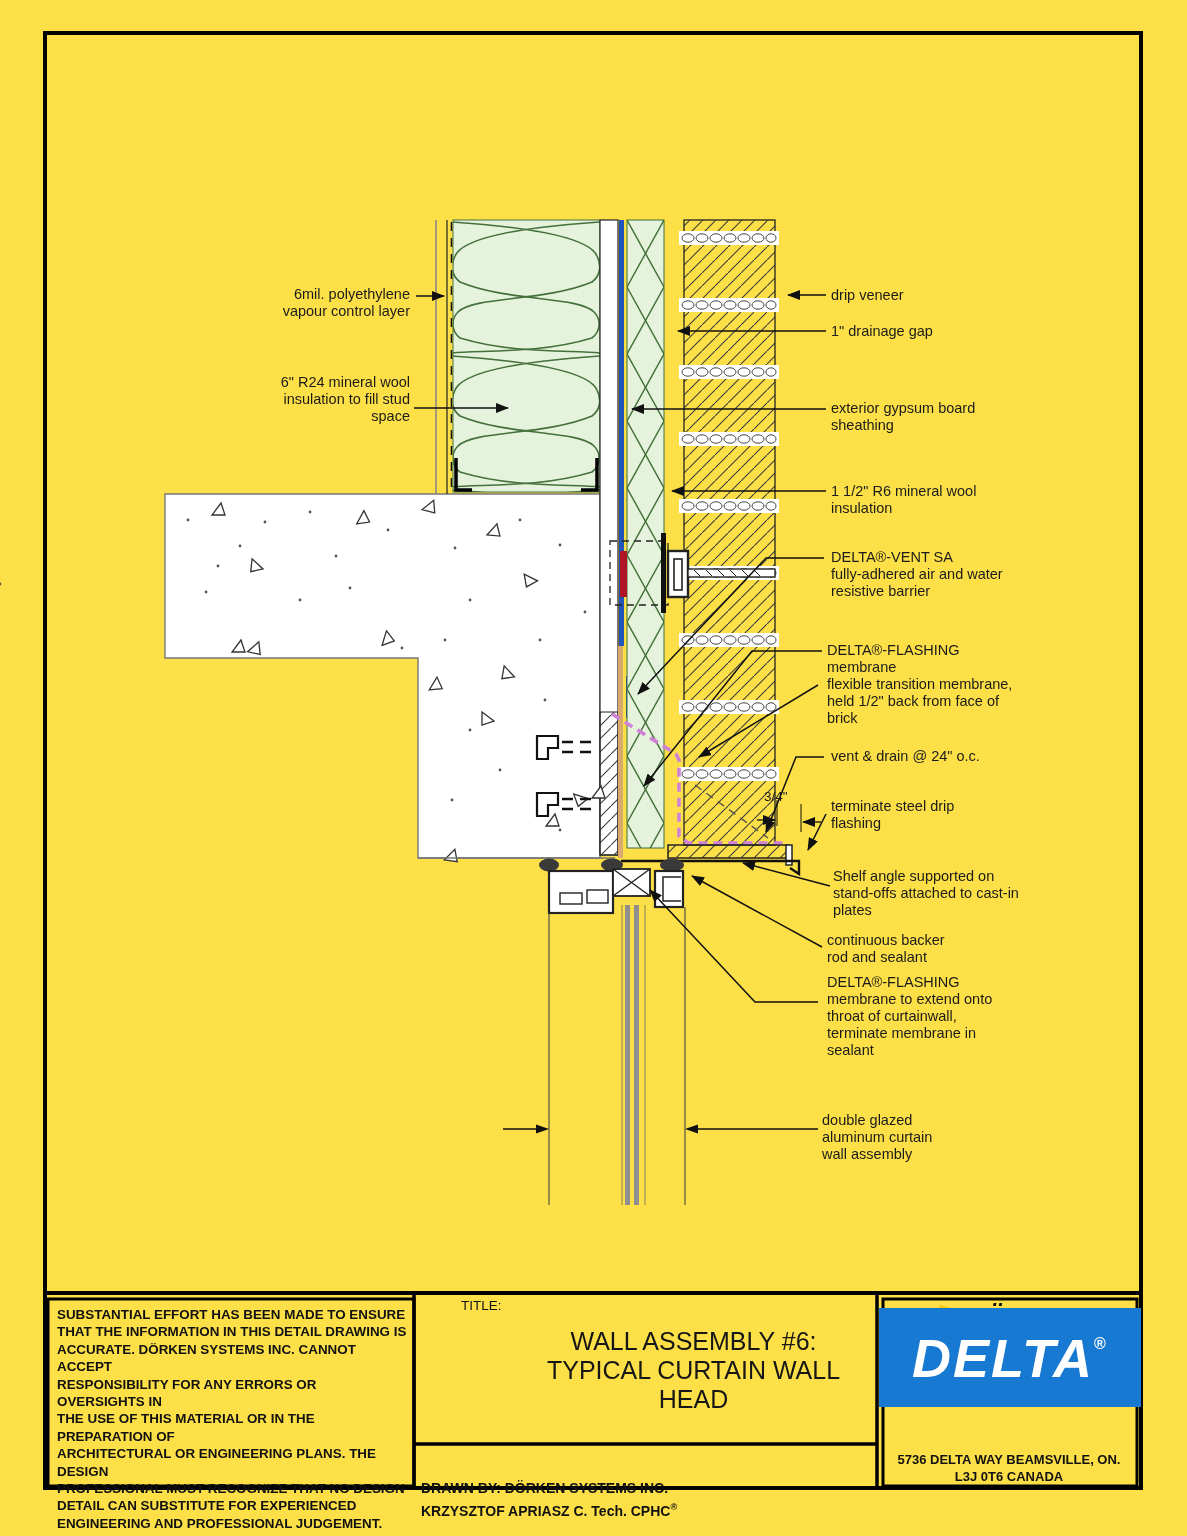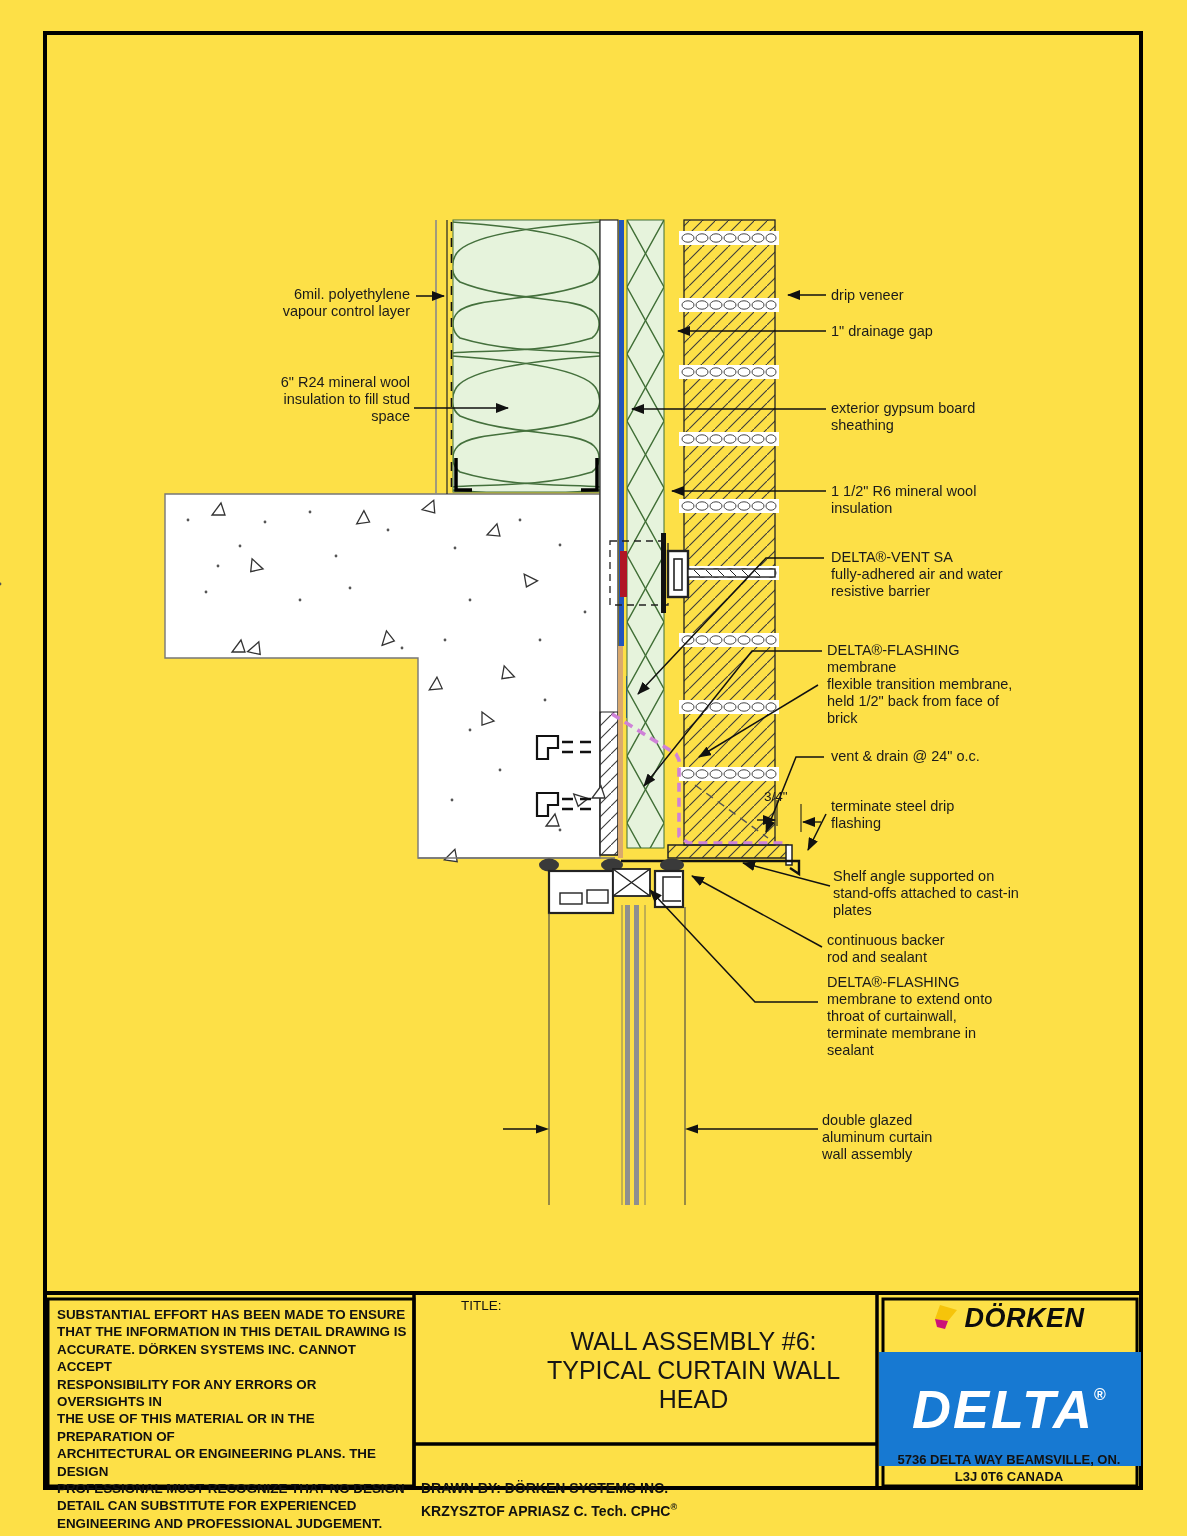--- a/index.html
+++ b/index.html
@@ -16,21 +16,21 @@
        white-space:pre-line;}
   .tb-title-label{position:absolute;left:423px;top:1298px;font-size:13.5px;color:#111;margin-left:38px;}
   .tb-title{position:absolute;left:414px;top:1327px;width:463px;text-align:center;
        font-size:25px;line-height:29px;color:#161616;white-space:pre-line;padding-left:48px;}
   .tb-drawnby{position:absolute;left:421px;top:1451px;font-size:14px;line-height:19px;
        font-weight:700;color:#111;margin-top:28px;}
   .tb-drawnby sup{font-size:9px;}
   .logo-row{position:absolute;left:877px;top:1303px;width:264px;height:44px;
        display:flex;align-items:flex-start;justify-content:center;gap:5px;font-style:italic;}
   .dorken-word{font-size:27px;font-weight:700;color:#0d0d0d;letter-spacing:.5px;}
-  .delta-box{position:absolute;left:879px;top:1352px;width:262px;height:114px;
+  .delta-box{position:absolute;left:879px;top:1308px;width:262px;height:99px;
        display:flex;align-items:center;justify-content:center;}
   .delta-word{color:#fff;font-size:54px;font-weight:800;font-style:italic;
        letter-spacing:2px;line-height:1;}
   .delta-word sup{font-size:16px;font-style:normal;vertical-align:28px;}
   .tb-address{position:absolute;left:877px;top:1452px;width:264px;text-align:center;
        font-size:13px;line-height:16.5px;font-weight:700;color:#111;white-space:pre-line;}
 </style>
 </head>
 <body>
 

